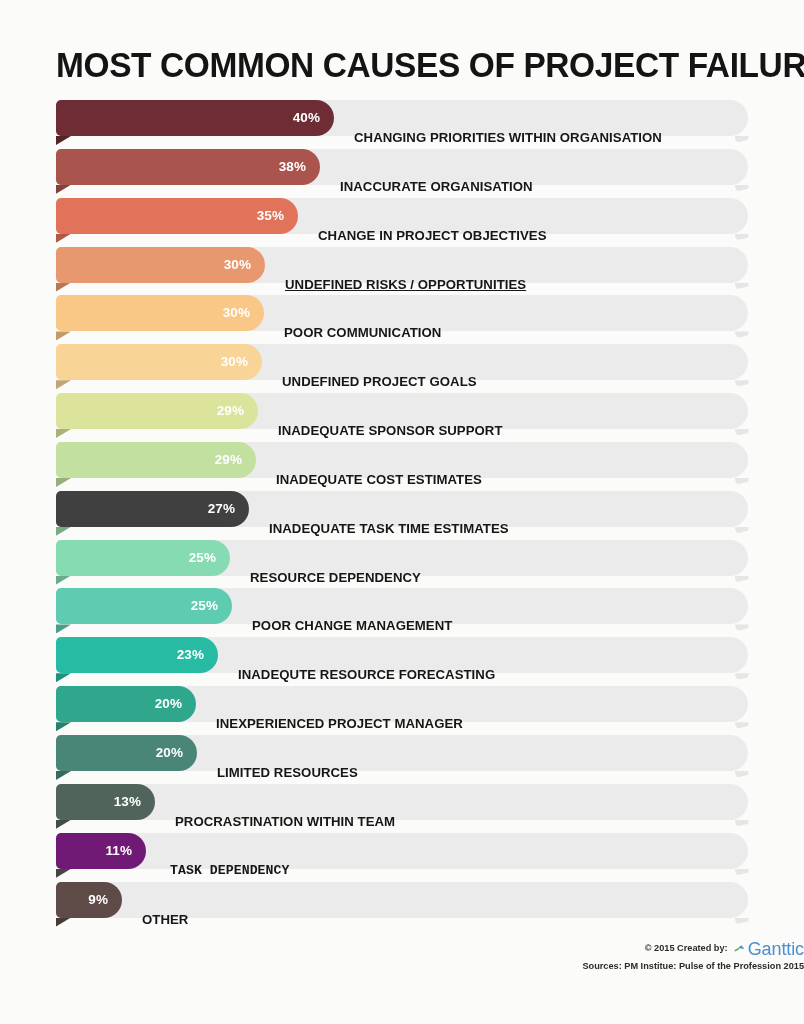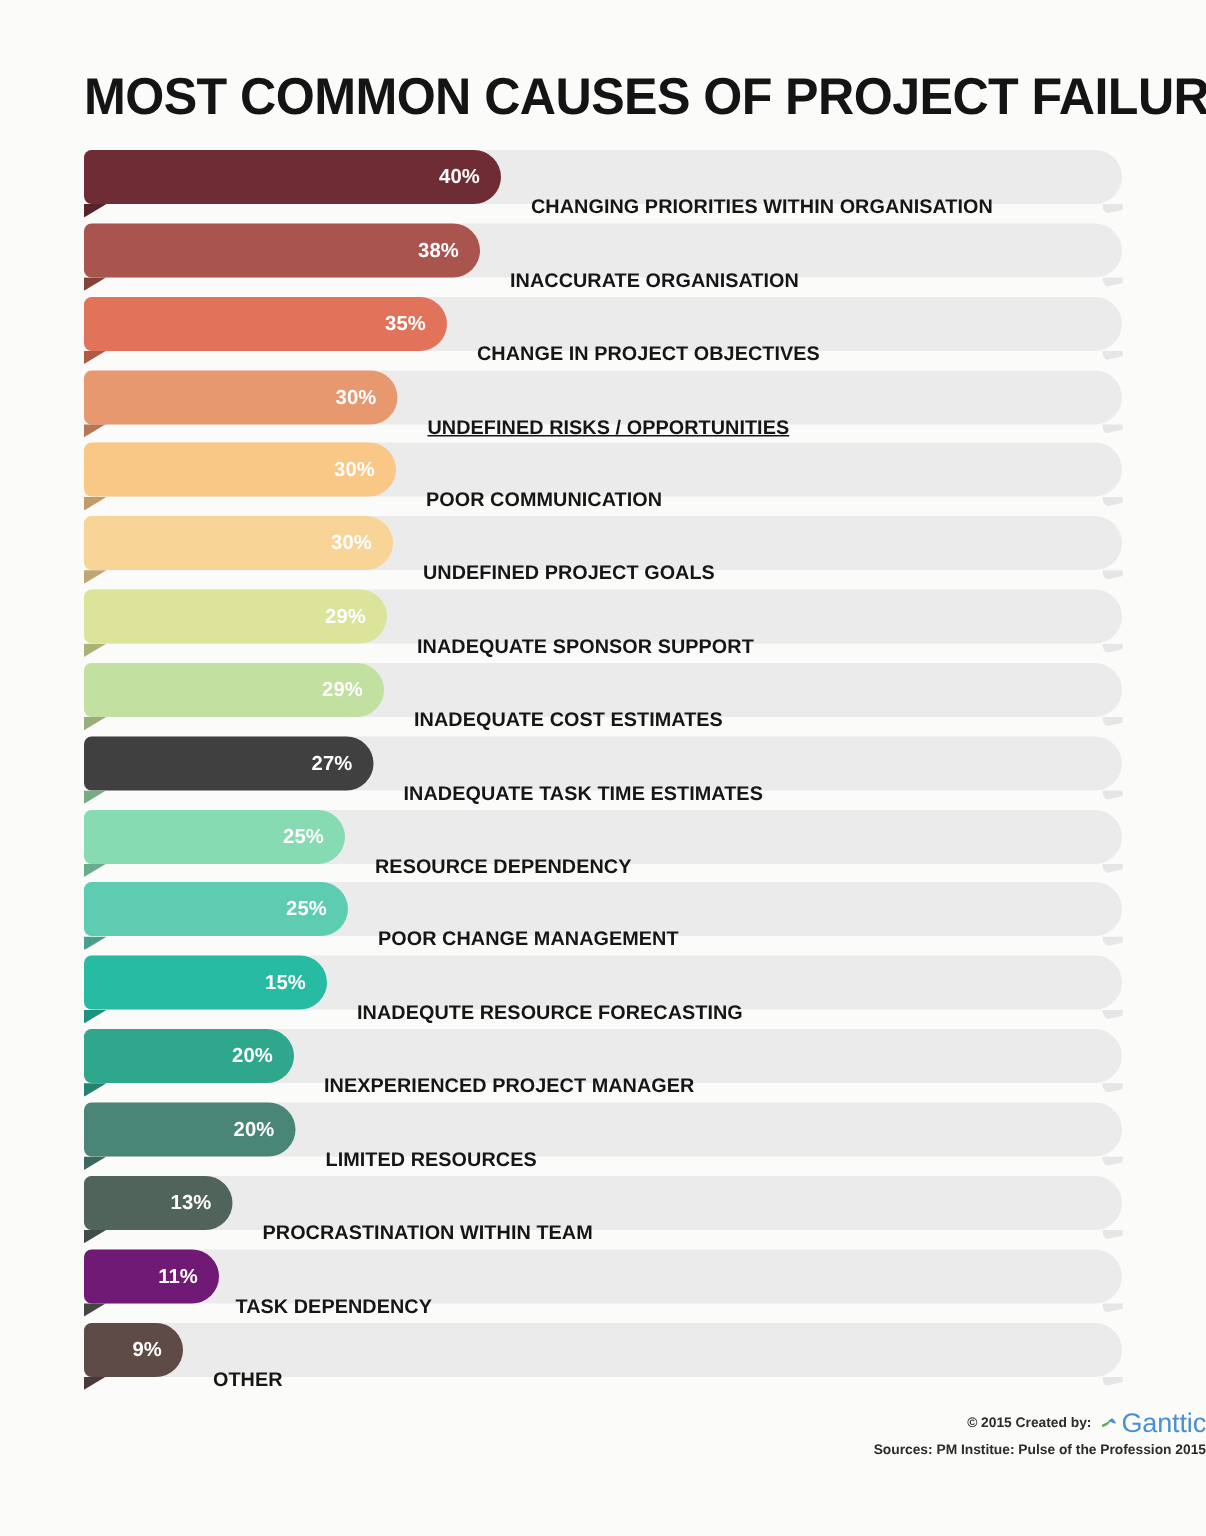--- a/index.html
+++ b/index.html
@@ -279,21 +279,21 @@
           <div class="pct">25%</div>
         </div>
         <div class="cause" style="left: 252px;">POOR CHANGE MANAGEMENT</div>
       </div>
       <div class="row">
         <div class="track">
           <div class="track-fold"></div>
         </div>
         <div class="bar" style="width: 162px; background: rgb(39, 187, 163);">
           <div class="bar-tail" style="background: rgb(39, 187, 163);"></div>
-          <div class="pct">15%</div>
+          <div class="pct">23%</div>
         </div>
         <div class="cause" style="left: 238px;">INADEQUTE RESOURCE FORECASTING</div>
       </div>
       <div class="row">
         <div class="track">
           <div class="track-fold"></div>
         </div>
         <div class="bar" style="width: 140px; background: rgb(47, 167, 141);">
           <div class="bar-tail" style="background: rgb(47, 167, 141);"></div>
           <div class="pct">20%</div>
@@ -321,21 +321,21 @@
         <div class="cause" style="left: 175px;">PROCRASTINATION WITHIN TEAM</div>
       </div>
       <div class="row">
         <div class="track">
           <div class="track-fold"></div>
         </div>
         <div class="bar" style="width: 90px; background: #701a75;">
           <div class="bar-tail" style="background: rgb(88, 90, 85);"></div>
           <div class="pct">11%</div>
         </div>
-        <div class="cause" style="left: 157px;">TASK DEPENDENCY</div>
+        <div class="cause" style="left: 170px; font-family: Liberation Mono, monospace;">TASK DEPENDENCY</div>
       </div>
       <div class="row">
         <div class="track">
           <div class="track-fold"></div>
         </div>
         <div class="bar" style="width: 66px; background: rgb(94, 74, 71);">
           <div class="bar-tail" style="background: rgb(94, 74, 71);"></div>
           <div class="pct">9%</div>
         </div>
         <div class="cause" style="left: 142px;">OTHER</div>

